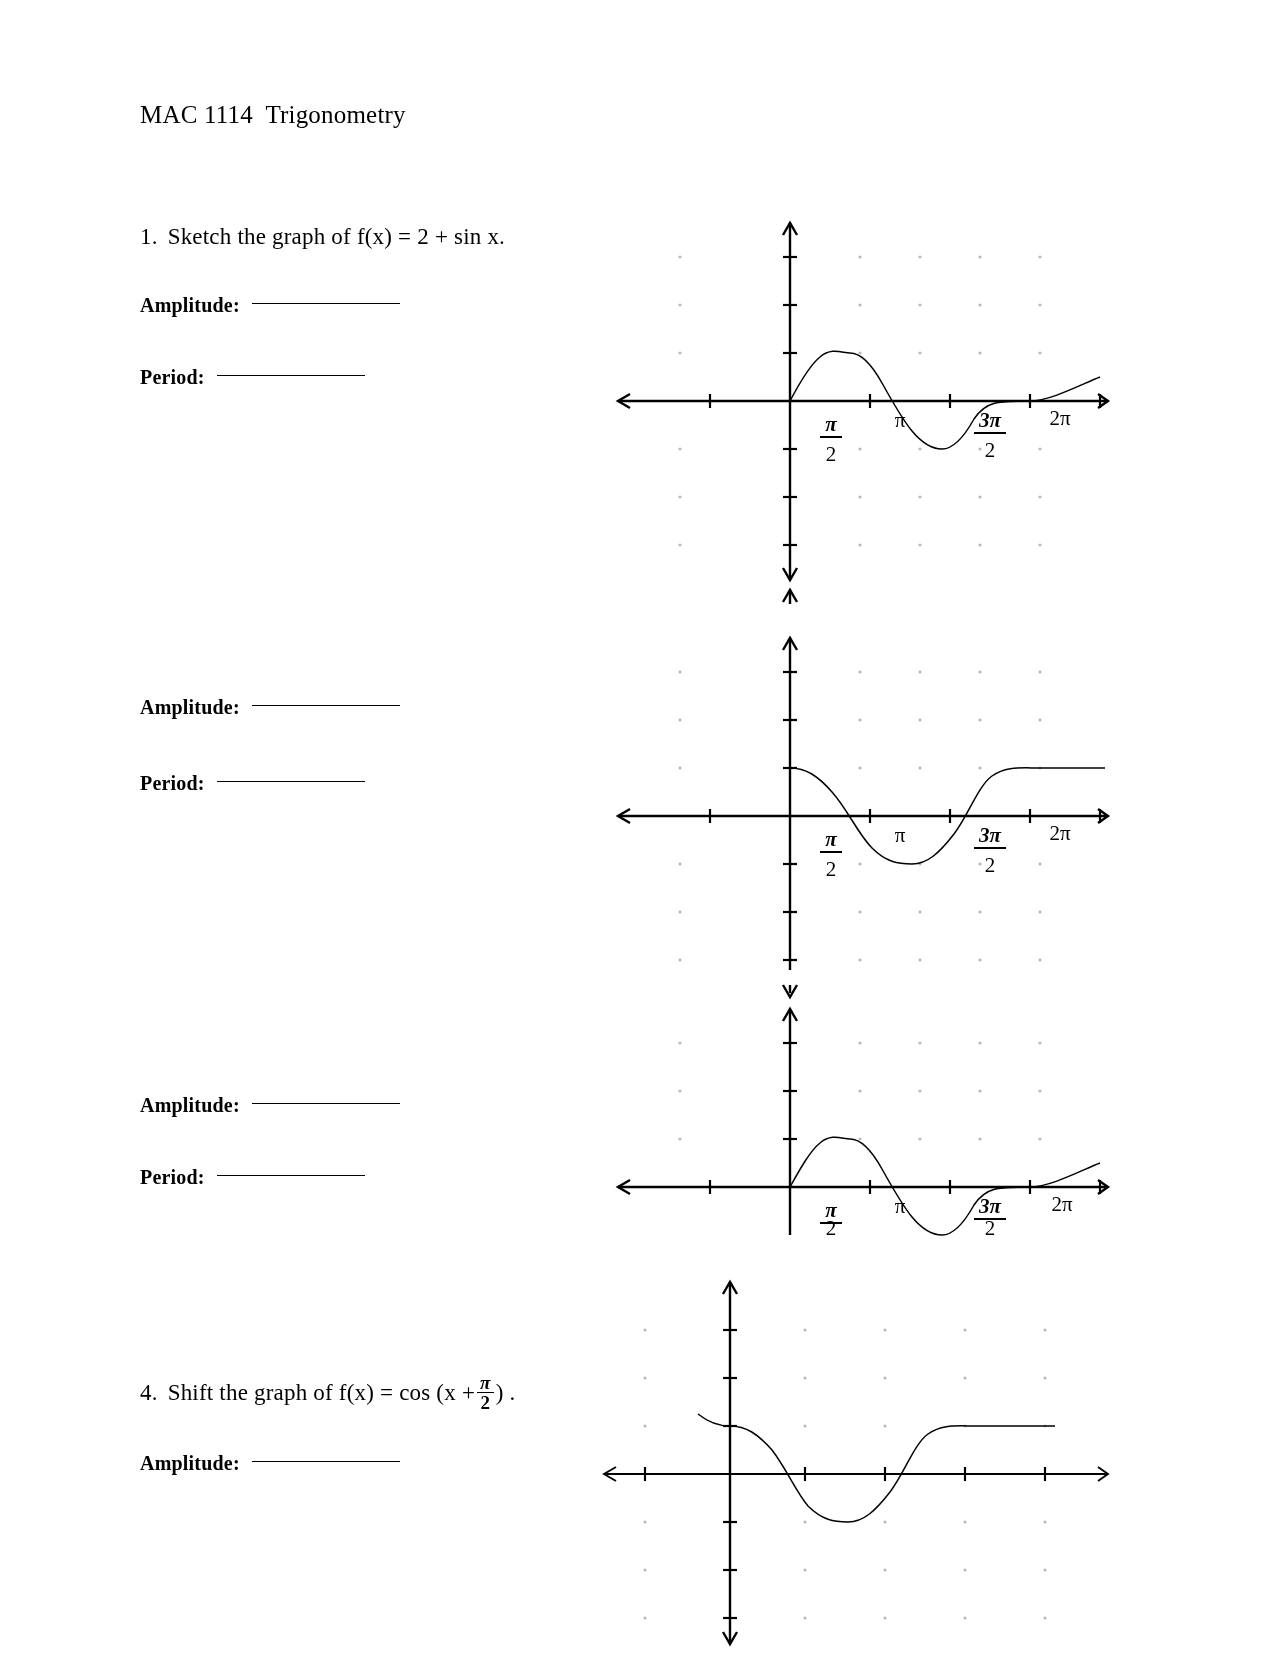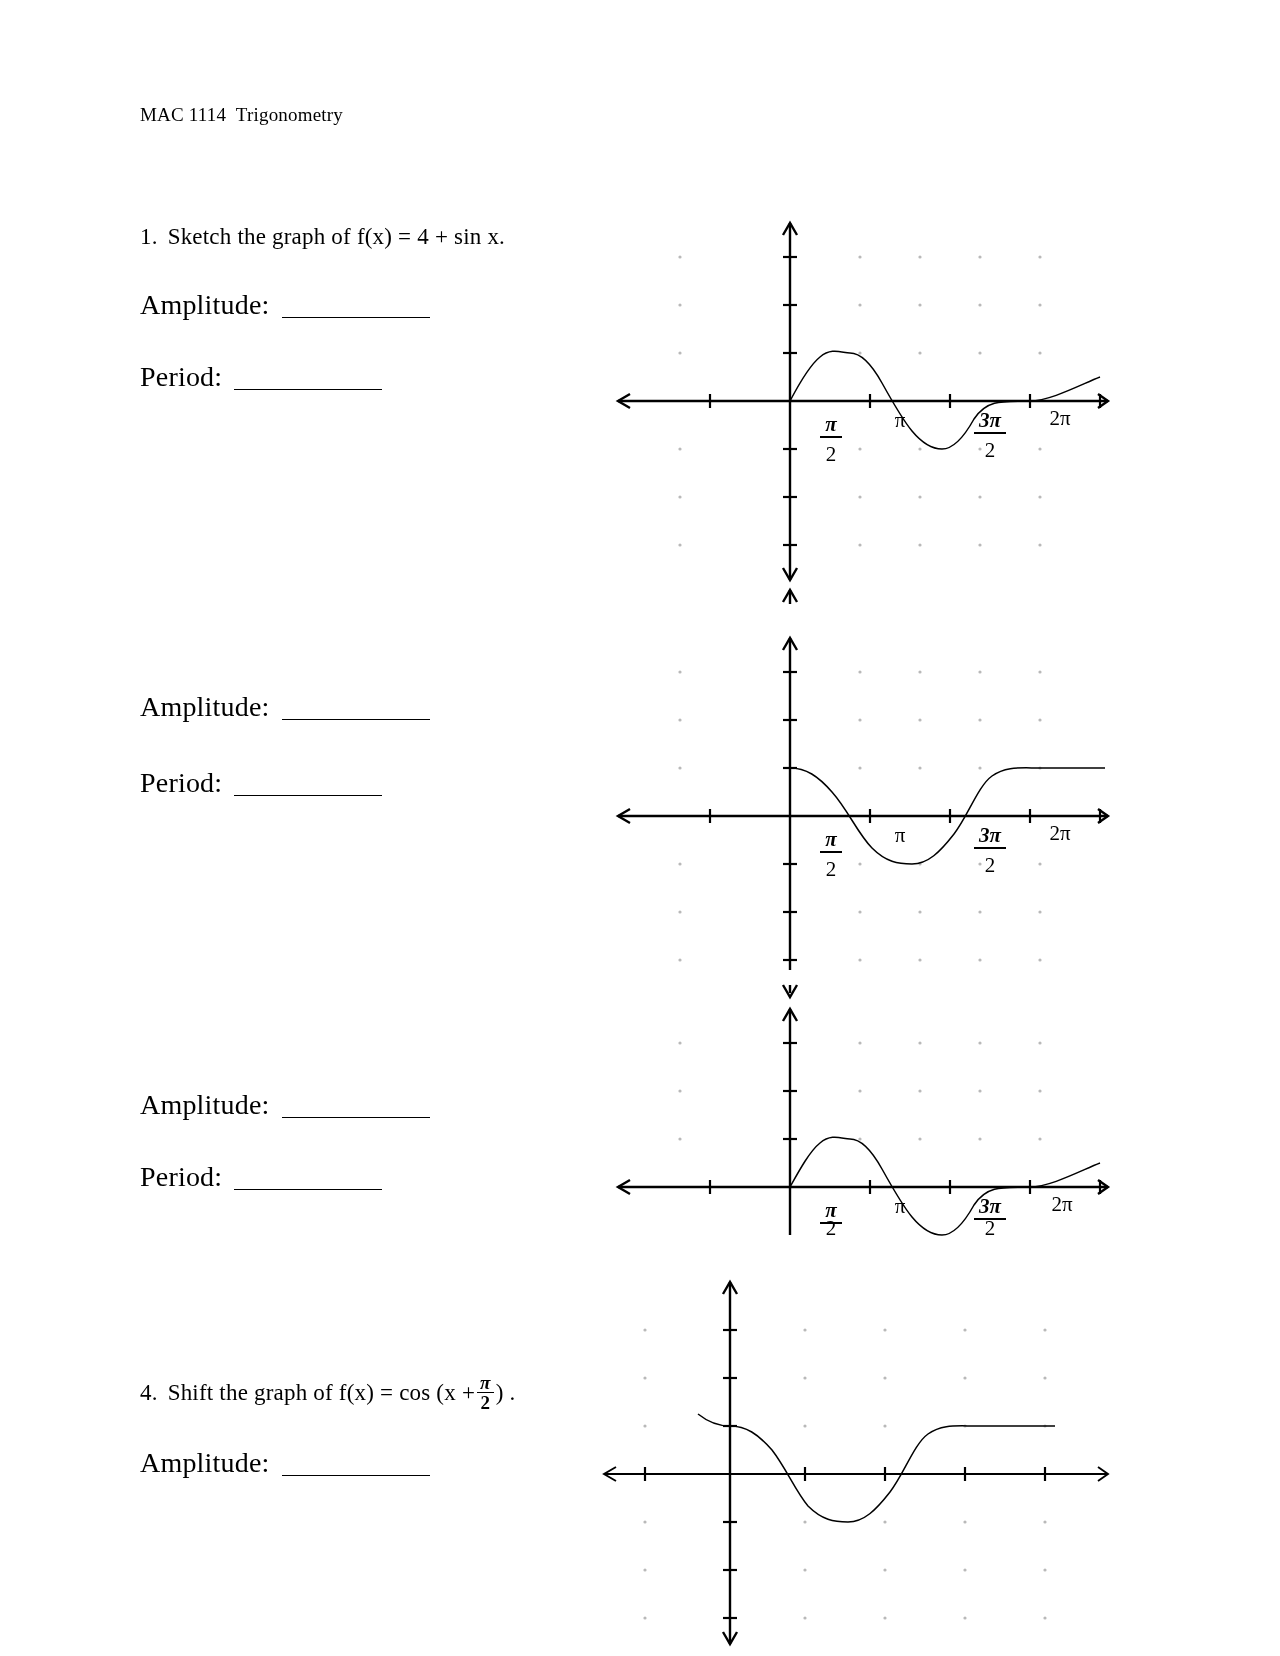--- a/index.html
+++ b/index.html
@@ -20,43 +20,44 @@
     position: absolute;
     inset: 0;
     background: #ffffff;
   }
 
   
   .header {
     position: absolute;
     left: 140px;
     top: 100px;
-    font-size: 19px;
+    font-size: 25px;
     line-height: 29px;
     letter-spacing: 0.2px;
   }
   .header .line { white-space: pre; }
 
   
   .problem-title {
     position: absolute;
     font-size: 23px;
     line-height: 30px;
     white-space: nowrap;
     letter-spacing: 0.2px;
   }
   .problem-num { margin-right: 10px; }
 
   .field-row {
     position: absolute;
-    font-size: 28px;
+    font-size: 20px;
     line-height: 30px;
     white-space: nowrap;
     display: flex;
-    align-items: flex-end;
+    align-items: center;
+    font-weight: bold;
   }
   .field-label { letter-spacing: 0.2px; }
   .blank-line {
     display: inline-block;
     border-bottom: 1.6px solid #000;
     height: 0;
     margin-left: 12px;
     position: relative;
     top: -2px;
   }
@@ -110,21 +111,21 @@
 </head>
 <body>
 
 <div class="page">
 
   <div class="header">
     <div class="line">MAC 1114  Trigonometry</div>
   </div>
 
   <div class="problem-title" style="left:140px; top:222px;">
-    <span class="problem-num">1.</span><span>Sketch the graph of f(x) = 4 + sin x.</span>
+    <span class="problem-num">1.</span><span>Sketch the graph of f(x) = 2 + sin x.</span>
   </div>
   <div class="field-row" style="left:140px; top:290px;">
     <span class="field-label">Amplitude:</span>
     <span class="blank-line blank-amp"></span>
   </div>
   <div class="field-row" style="left:140px; top:362px;">
     <span class="field-label">Period:</span>
     <span class="blank-line blank-per"></span>
   </div>
 

